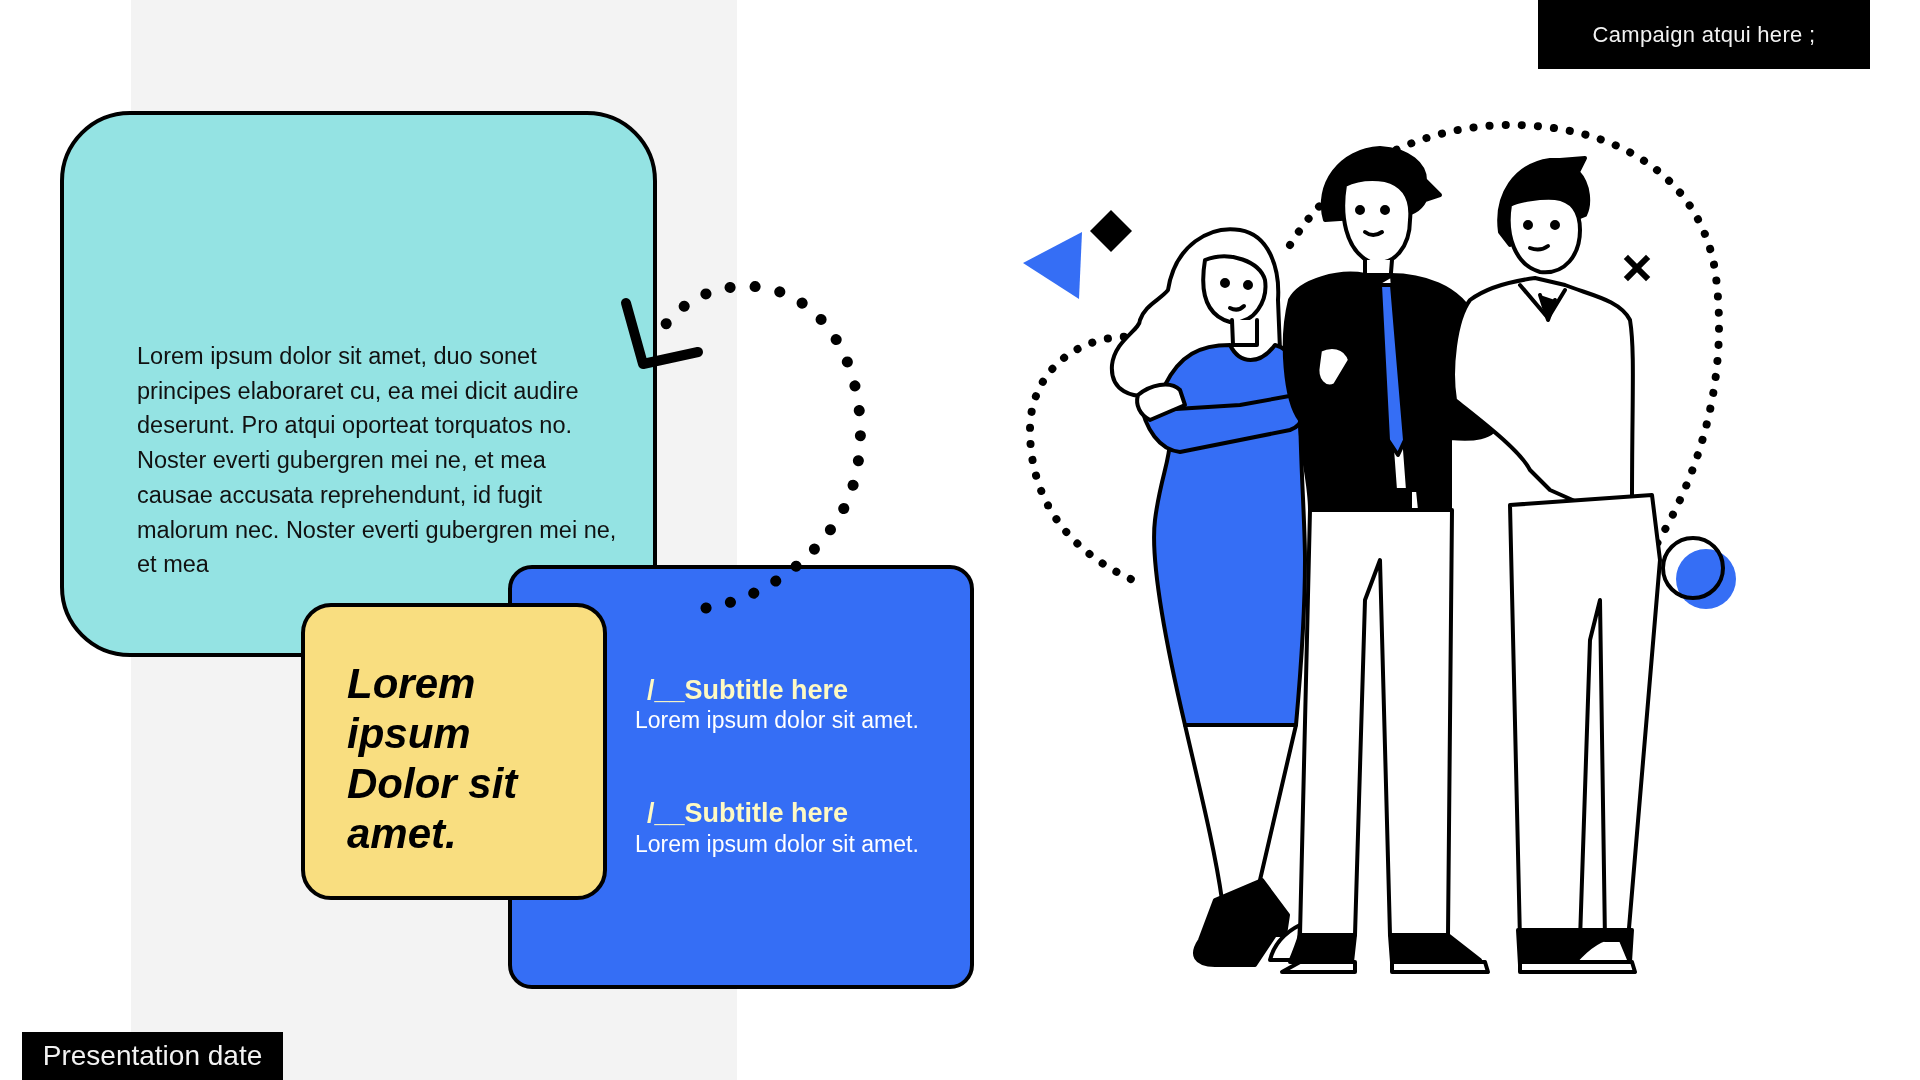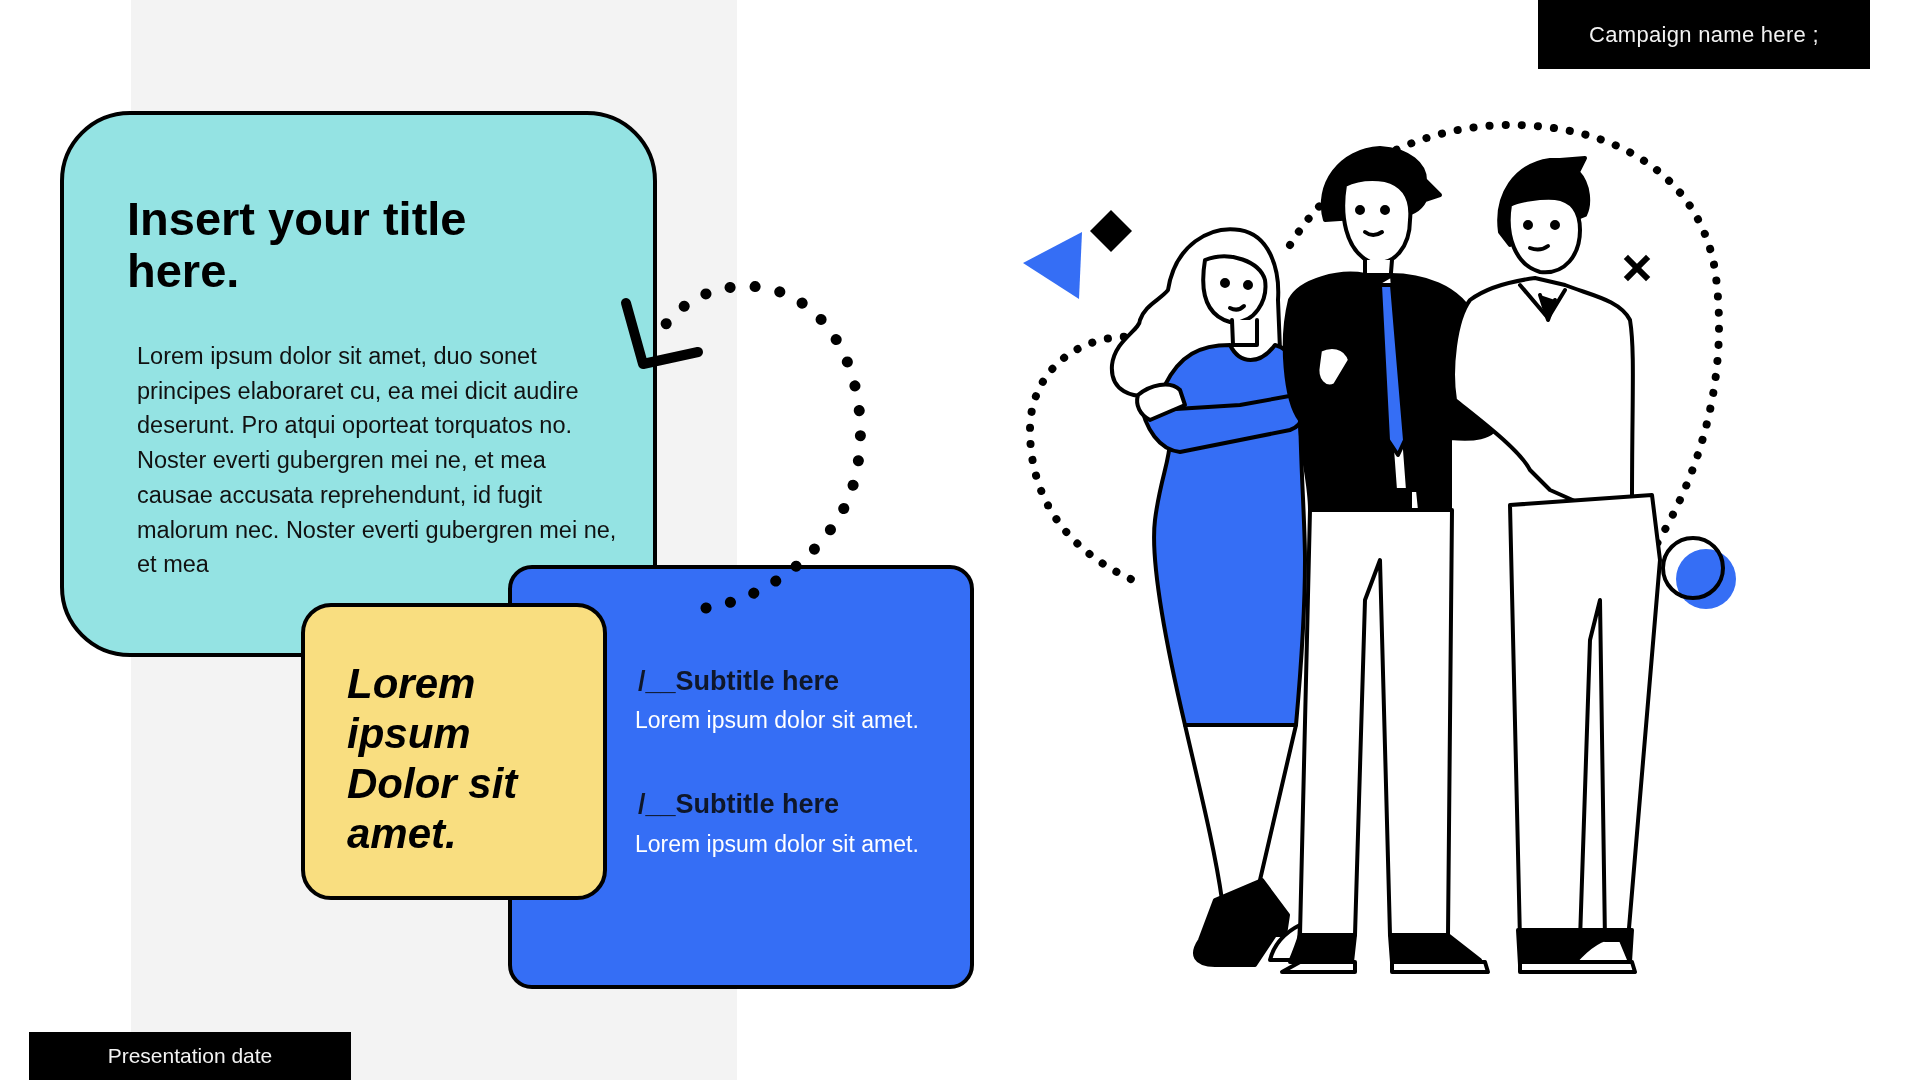--- a/index.html
+++ b/index.html
@@ -9,22 +9,22 @@
     font-family:"Liberation Sans", "DejaVu Sans", sans-serif;
   }
   .gray-panel { position:absolute; left:131px; top:0; width:606px; height:1080px; background:#f3f3f3; }
 
   .campaign-tag {
     position:absolute; left:1538px; top:0; width:332px; height:69px;
     background:#000; color:#f2f2f2; font-size:22px; letter-spacing:0.3px;
     display:flex; align-items:center; justify-content:center;
   }
   .date-tag {
-    position:absolute; left:29px; top:1032px; width:322px; height:48px;
-    background:#000; color:#f2f2f2; font-size:21px;
+    position:absolute; left:22px; top:1032px; width:261px; height:48px;
+    background:#000; color:#f2f2f2; font-size:28px;
     display:flex; align-items:center; justify-content:center;
   }
 
   .teal-card {
     position:absolute; left:60px; top:111px; width:597px; height:546px;
     background:#94e3e3; border:4px solid #000; border-radius:70px;
     box-sizing:border-box;
   }
   .teal-card .title {
     position:absolute; left:63px; top:78px; width:440px;
@@ -34,21 +34,21 @@
     position:absolute; left:67px; top:218px; width:490px;
     font-size:23.5px; line-height:34.7px; color:#111; margin:6px;
   }
 
   .blue-card {
     position:absolute; left:508px; top:565px; width:466px; height:424px;
     background:#356ef5; border:4px solid #000; border-radius:24px;
     box-sizing:border-box;
   }
   .blue-card .sub {
-    position:absolute; left:123px; font-size:27px; font-weight:bold; color:#0f172a; margin:3px; white-space:nowrap;
+    position:absolute; left:123px; font-size:27px; font-weight:bold; color:#fef9c3; margin:12px; white-space:nowrap;
   }
   .blue-card .desc {
     position:absolute; left:123px; font-size:23px; color:#fff; margin:0; white-space:nowrap;
   }
 
   .yellow-card {
     position:absolute; left:301px; top:603px; width:306px; height:297px;
     background:#f9de80; border:4px solid #000; border-radius:30px;
     box-sizing:border-box;
   }
@@ -58,25 +58,24 @@
   }
 
   svg.overlay { position:absolute; left:0; top:0; width:1920px; height:1080px; pointer-events:none; }
 </style>
 </head>
 <body>
 
 <div class="gray-panel"></div>
 
 <div class="campaign-tag">
-  <span>Campaign name here ;</span>
+  <span>Campaign atqui here ;</span>
 </div>
 
 <div class="teal-card">
-  <h1 class="title">Insert your title here.</h1>
   <p class="body">Lorem ipsum dolor sit amet, duo sonet principes elaboraret cu, ea mei dicit audire deserunt. Pro atqui oporteat torquatos no. Noster everti gubergren mei ne, et mea causae accusata reprehendunt, id fugit malorum nec. Noster everti gubergren mei ne, et mea</p>
 </div>
 
 <div class="blue-card">
   <p class="sub" style="top:94px">/__Subtitle here</p>
   <p class="desc" style="top:138px">Lorem ipsum dolor sit amet.</p>
   <p class="sub" style="top:217px">/__Subtitle here</p>
   <p class="desc" style="top:262px">Lorem ipsum dolor sit amet.</p>
 </div>
 

